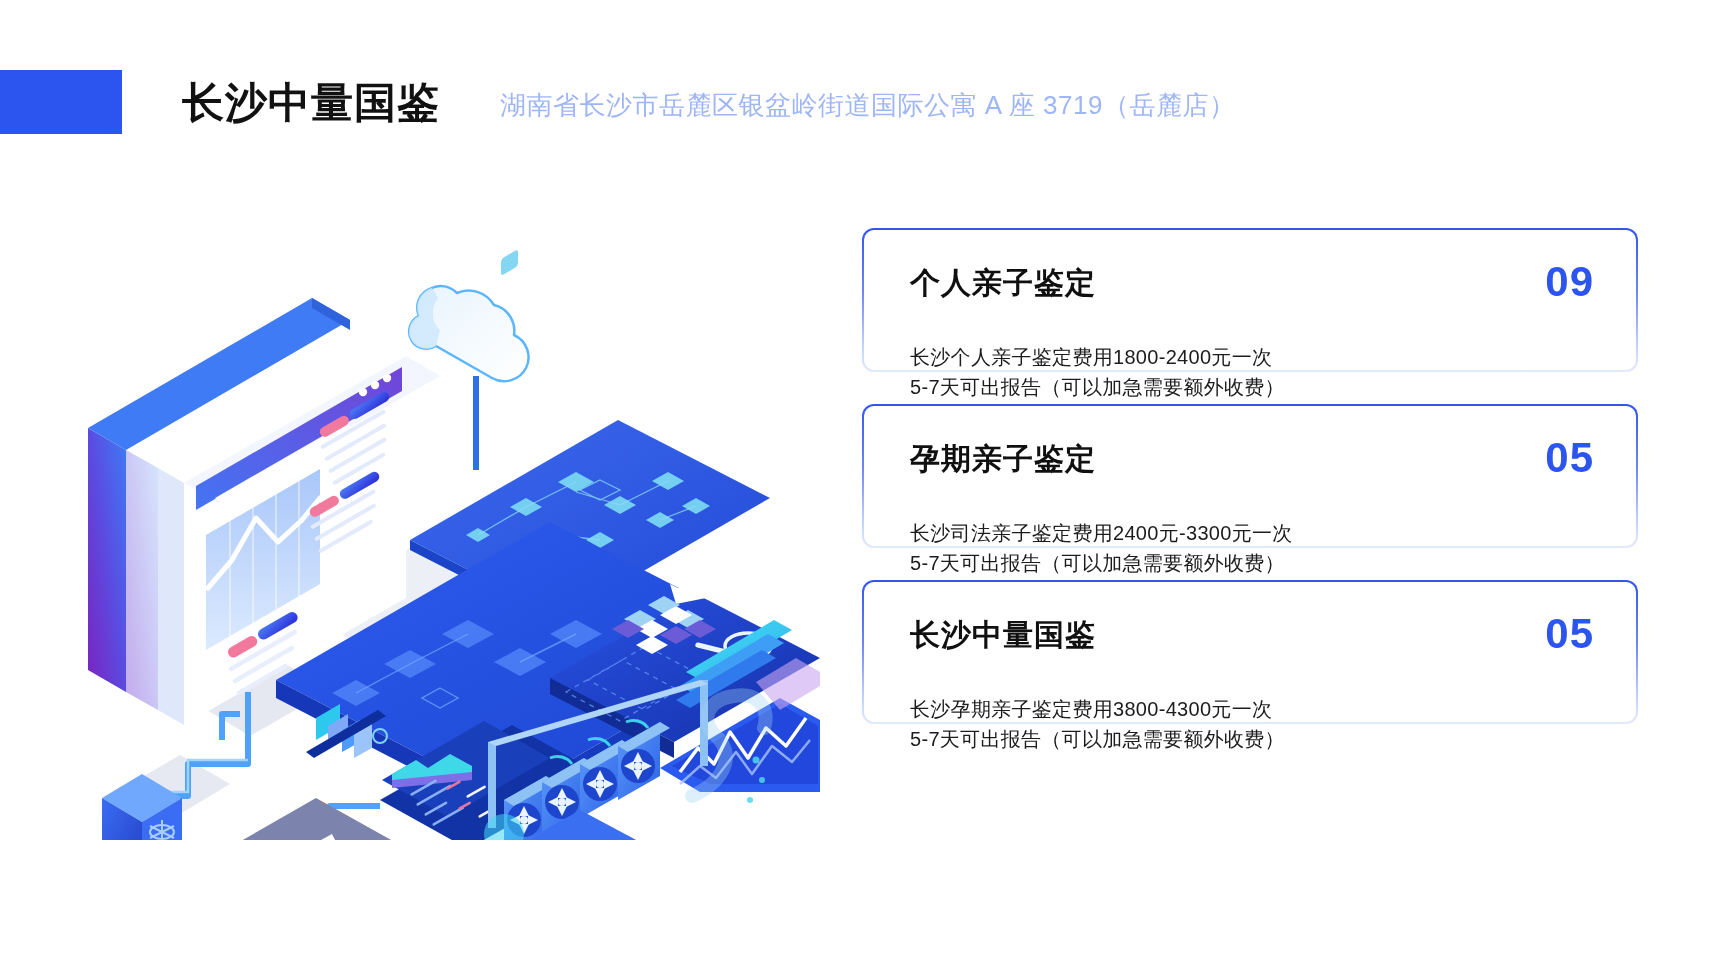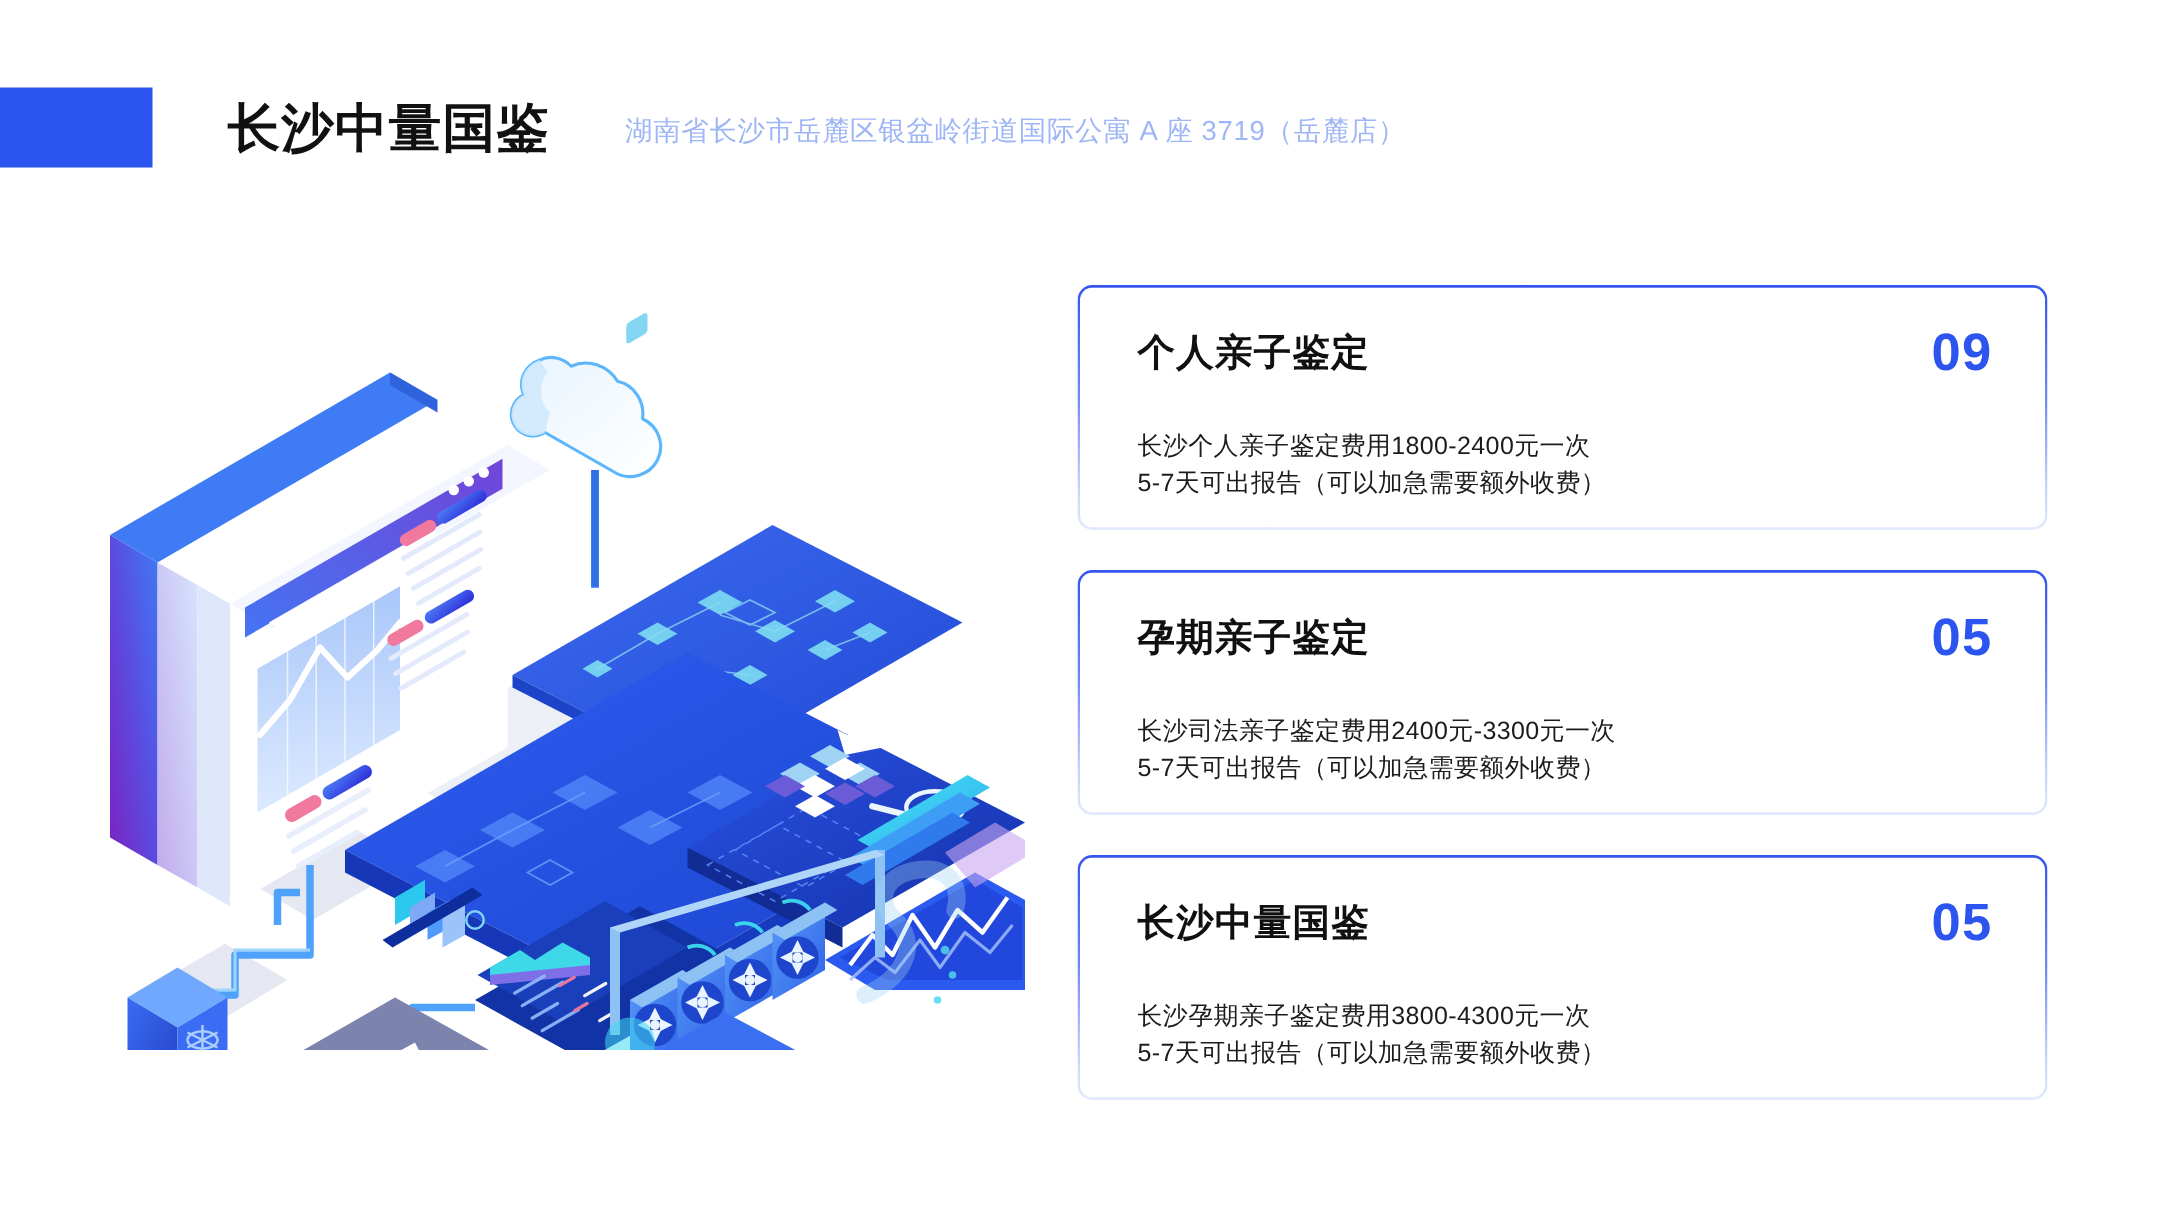--- a/index.html
+++ b/index.html
@@ -19,29 +19,29 @@
     width: 122px; height: 64px;
     background: #2B55EE;
   }
   .brand-title {
     position: absolute; left: 182px; top: 62px;
     font-size: 42px; font-weight: 700; color: #111111;
     letter-spacing: 1px; line-height: 58px; white-space: nowrap;
   }
   .brand-address {
     position: absolute; left: 500px; top: 74px;
-    font-size: 22px; font-weight: 400; color: #9EB6F5;
+    font-size: 26px; font-weight: 400; color: #9EB6F5;
     line-height: 38px; white-space: nowrap; letter-spacing: .5px;
   }
 
   
   .cards { position: absolute; left: 862px; top: 228px; width: 780px; }
   .card {
     position: relative;
-    width: 776px; height: 196px;
+    width: 776px; height: 144px;
     border-radius: 12px;
     border: 2px solid transparent;
     background:
       linear-gradient(#fff,#fff) padding-box,
       linear-gradient(180deg, #3355EE 0%, #6E88F4 45%, #BFD0FB 80%, #E3EAFD 100%) border-box;
     margin-bottom: 32px;
   }
   .card-title {
     position: absolute; left: 46px; top: 32px;
     font-size: 30px; font-weight: 700; color: #101010;

